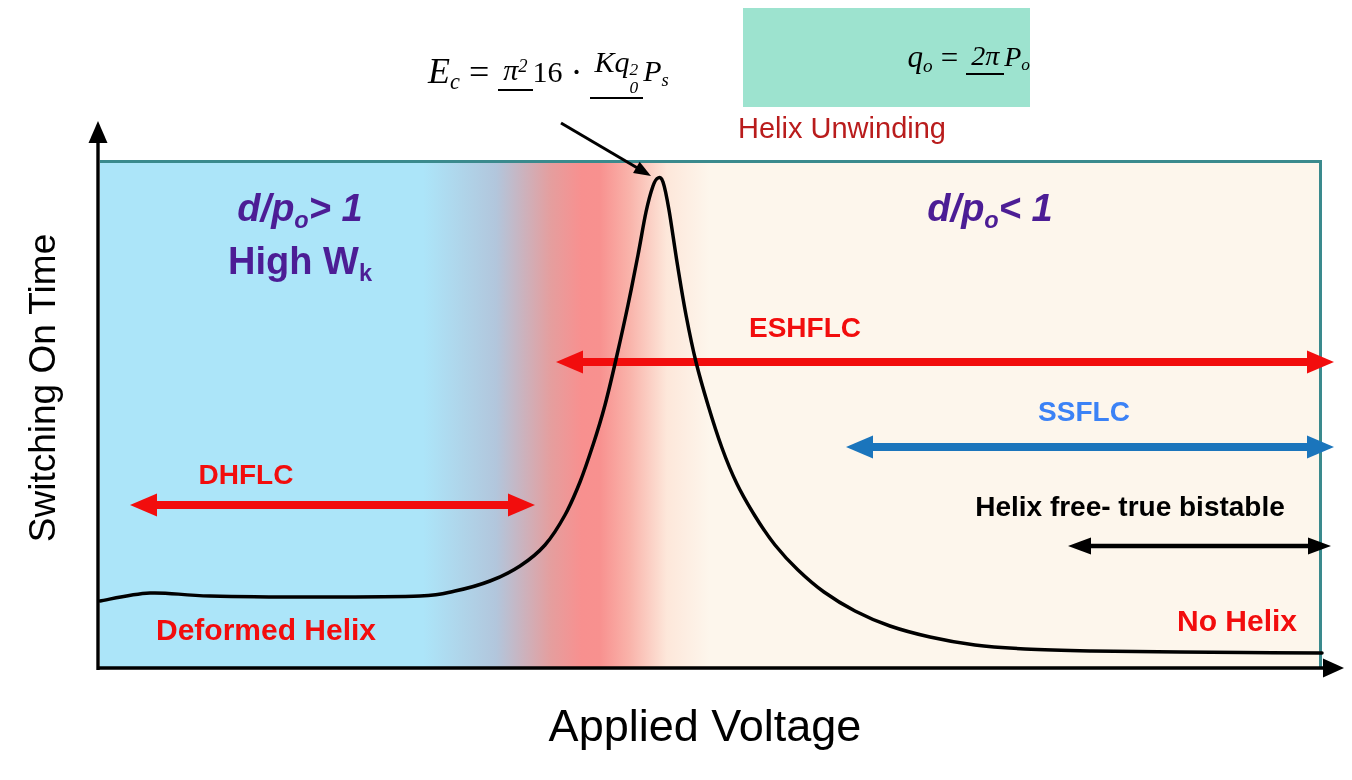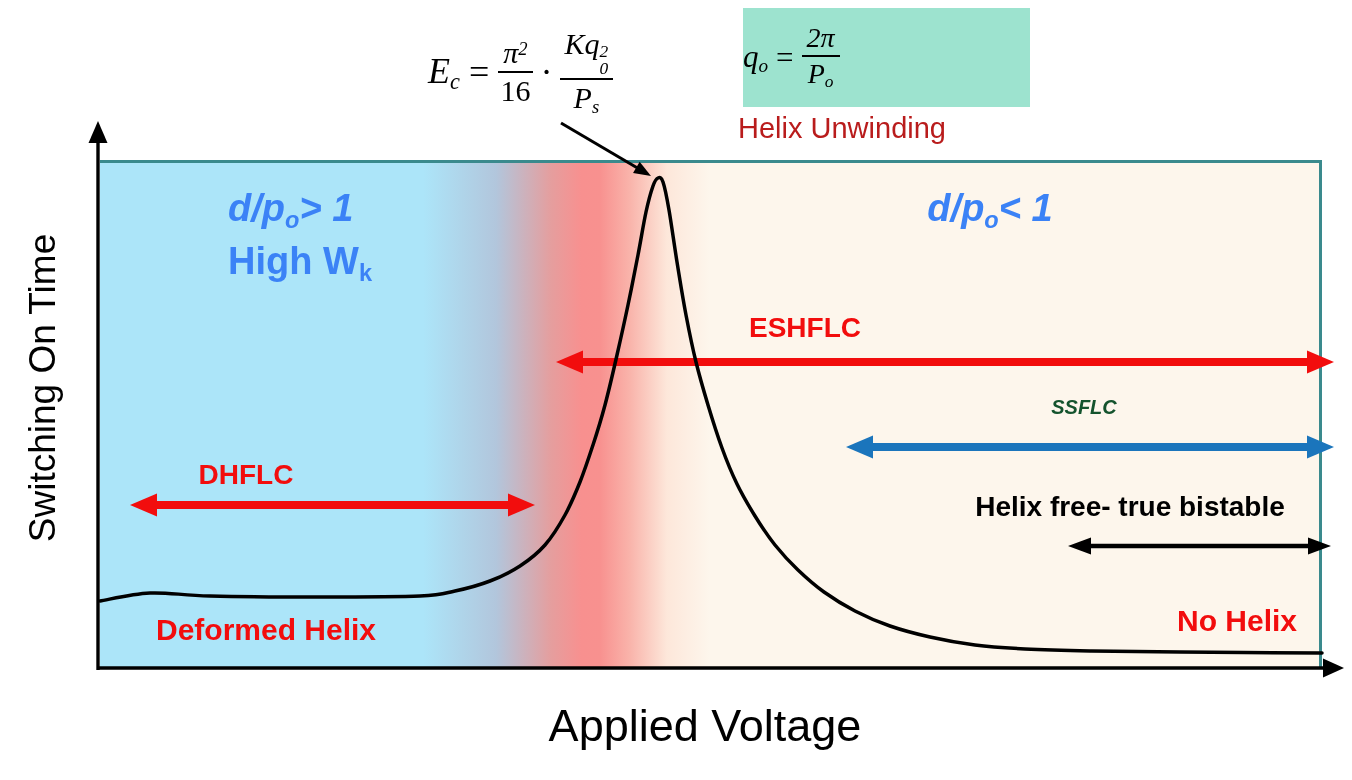--- a/index.html
+++ b/index.html
@@ -12,39 +12,39 @@
     background:linear-gradient(to right,
       #ace5f9 0%, #ace5f9 26.5%, #b2c6dc 32.5%, #e59e9e 37%, #f8908f 39.5%, #f8918f 41%,
       #f9b4ab 43.5%, #fde7da 46.5%, #fdf6ec 50%, #fdf6ec 100%);}
 
   svg.overlay{position:absolute;left:0;top:0;z-index:4;}
 
   
   .formula{position:absolute;z-index:5;font-family:"Liberation Serif","DejaVu Serif",serif;
            font-style:italic;color:#000;display:flex;align-items:center;}
   .f-ec{left:428px;top:24px;height:96px;font-size:36px;gap:9px;}
-  .qo-box{left:743px;top:8px;width:287px;height:99px;background:#9de3cf;justify-content:flex-start;font-size:31px;gap:8px;}
-  .frac{display:inline-flex;flex-direction:column;align-items:center;font-size:30px;line-height:1.15;}
+  .qo-box{left:743px;top:8px;width:287px;height:99px;background:#9de3cf;justify-content:flex-end;font-size:31px;gap:8px;}
+  .frac{display:inline-flex;flex-direction:row;align-items:center;font-size:30px;line-height:1.15;}
   .qo-box .frac{font-size:28px;}
   .frac .num{display:block;border-bottom:2.5px solid #000;padding:0 5px 1px 5px;}
   .frac .den{display:block;padding-top:1px;}
   .ss-sub{font-size:62%;vertical-align:-22%;}
   .ss-sup{font-size:62%;vertical-align:38%;}
   .stack{display:inline-flex;flex-direction:column;align-items:center;font-size:58%;line-height:1.0;vertical-align:-18%;}
   .upright{font-style:normal;}
 
   
   .lbl{position:absolute;z-index:6;transform:translateX(-50%);white-space:nowrap;font-weight:bold;color:#000;}
   .helix-unwinding{left:842px;top:112px;font-size:29px;font-weight:normal;color:#b91c1c;}
-  .region{position:absolute;z-index:6;transform:translateX(-50%);text-align:left;font-size:38px;font-weight:bold;line-height:1.32;color:#3b82f6;}
+  .region{position:absolute;z-index:6;transform:translateX(-50%);text-align:center;font-size:38px;font-weight:bold;line-height:1.32;color:#4c1d95;}
   .region-left{left:300px;top:183px;}
   .region-right{left:990px;top:183px;}
   .region .ratio{font-style:italic;}
   .lbl-eshflc{left:805px;top:312px;font-size:28px;color:#f20d0d;}
-  .lbl-ssflc{left:1084px;top:396px;font-size:20px;color:#14532d;font-style:italic;}
+  .lbl-ssflc{left:1084px;top:396px;font-size:28px;color:#3b82f6;}
   .lbl-dhflc{left:246px;top:459px;font-size:28px;color:#f20d0d;}
   .lbl-bistable{left:1130px;top:491px;font-size:28px;color:#000;}
   .lbl-deformed{left:266px;top:613px;font-size:30px;color:#f20d0d;}
   .lbl-nohelix{left:1237px;top:604px;font-size:30px;color:#f20d0d;}
 
   .x-axis-label{position:absolute;left:705px;top:700px;transform:translateX(-50%);z-index:6;
                 font-size:45px;color:#000;white-space:nowrap;}
   .y-axis-label{position:absolute;left:22px;top:648px;width:520px;z-index:6;text-align:center;
                 font-size:37px;color:#000;white-space:nowrap;
                 transform:rotate(-90deg);transform-origin:left top;}

